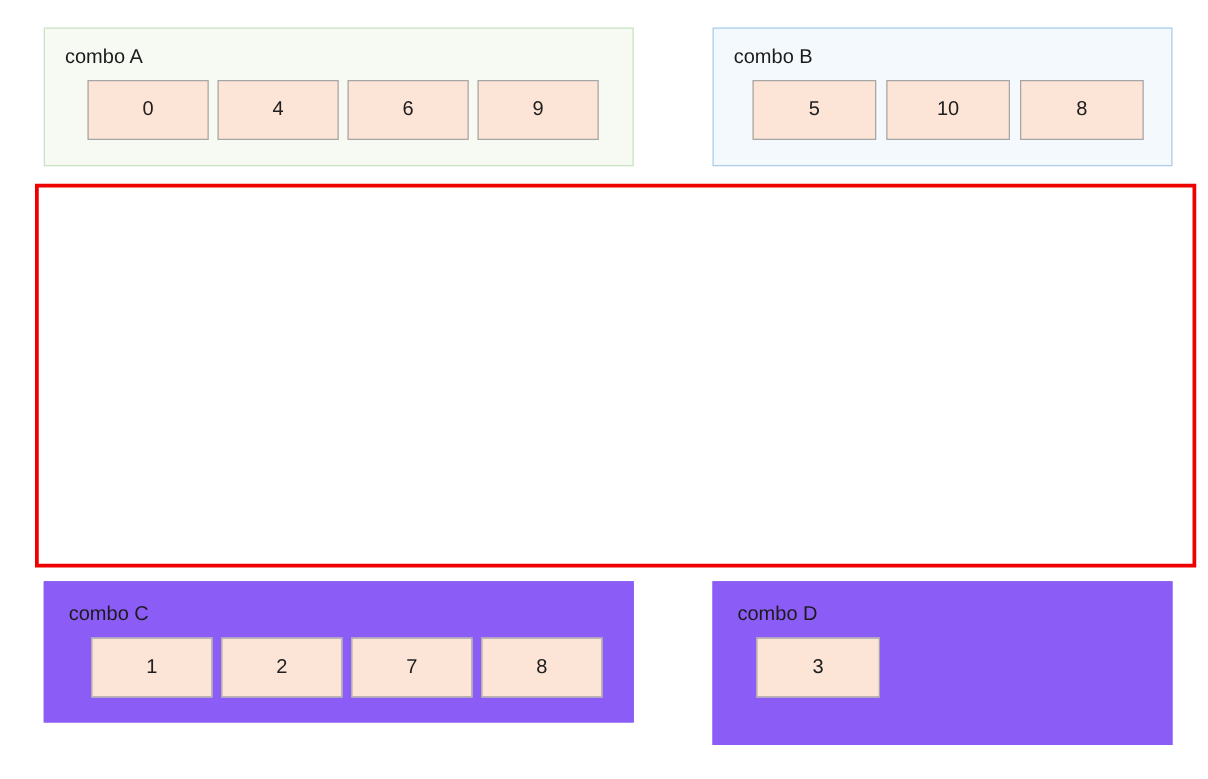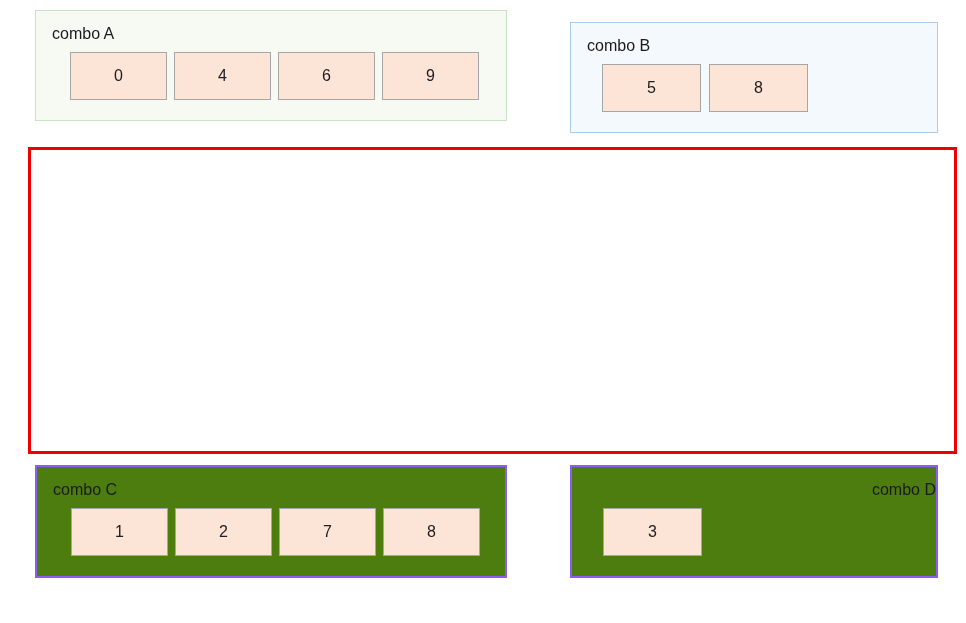--- a/index.html
+++ b/index.html
@@ -7,26 +7,26 @@
     width: 966px; height: 623px;
     position: relative;
     background: #ffffff;
     font-family: "Liberation Sans", sans-serif;
     color: #1d1d1d;
     overflow: hidden;
   }
   .panel { position: absolute; box-sizing: border-box; }
   .panel-green { background: #f6faf3; border: 1px solid #c8e2c4; }
   .panel-blue  { background: #f4f9fd; border: 1px solid #a9cdea; }
-  .panel-gray  { background: #4d7c0f; border: 2px solid #8b5cf6; }
+  .panel-gray  { background: #8b5cf6; border: 4px solid #8b5cf6; }
 
-  #panel-a { left: 35px;  top: 10px;  width: 472px; height: 111px; }
+  #panel-a { left: 35px;  top: 22px;  width: 472px; height: 111px; }
   #panel-b { left: 570px; top: 22px;  width: 368px; height: 111px; }
   #panel-c { left: 35px;  top: 465px; width: 472px; height: 113px; }
-  #panel-d { left: 570px; top: 465px; width: 368px; height: 113px; text-align: right; }
+  #panel-d { left: 570px; top: 465px; width: 368px; height: 131px; }
 
   .panel-label {
     margin: 12px 0 0 16px;
     font-size: 16px;
     line-height: 22px;
     color: #1b1b1b;
   }
   .cells { display: flex; margin: 7px 0 0 34px; gap: 7px; }
   .cells.wide { margin-left: 31px; gap: 8px; }
   .cell {
@@ -59,20 +59,21 @@
     <div class="cell">4</div>
     <div class="cell">6</div>
     <div class="cell">9</div>
   </div>
 </div>
 
 <div id="panel-b" class="panel panel-blue">
   <div class="panel-label">combo B</div>
   <div class="cells wide">
     <div class="cell">5</div>
+    <div class="cell">10</div>
     <div class="cell">8</div>
   </div>
 </div>
 
 <div id="drop-zone"></div>
 
 <div id="panel-c" class="panel panel-gray">
   <div class="panel-label">combo C</div>
   <div class="cells">
     <div class="cell">1</div>

